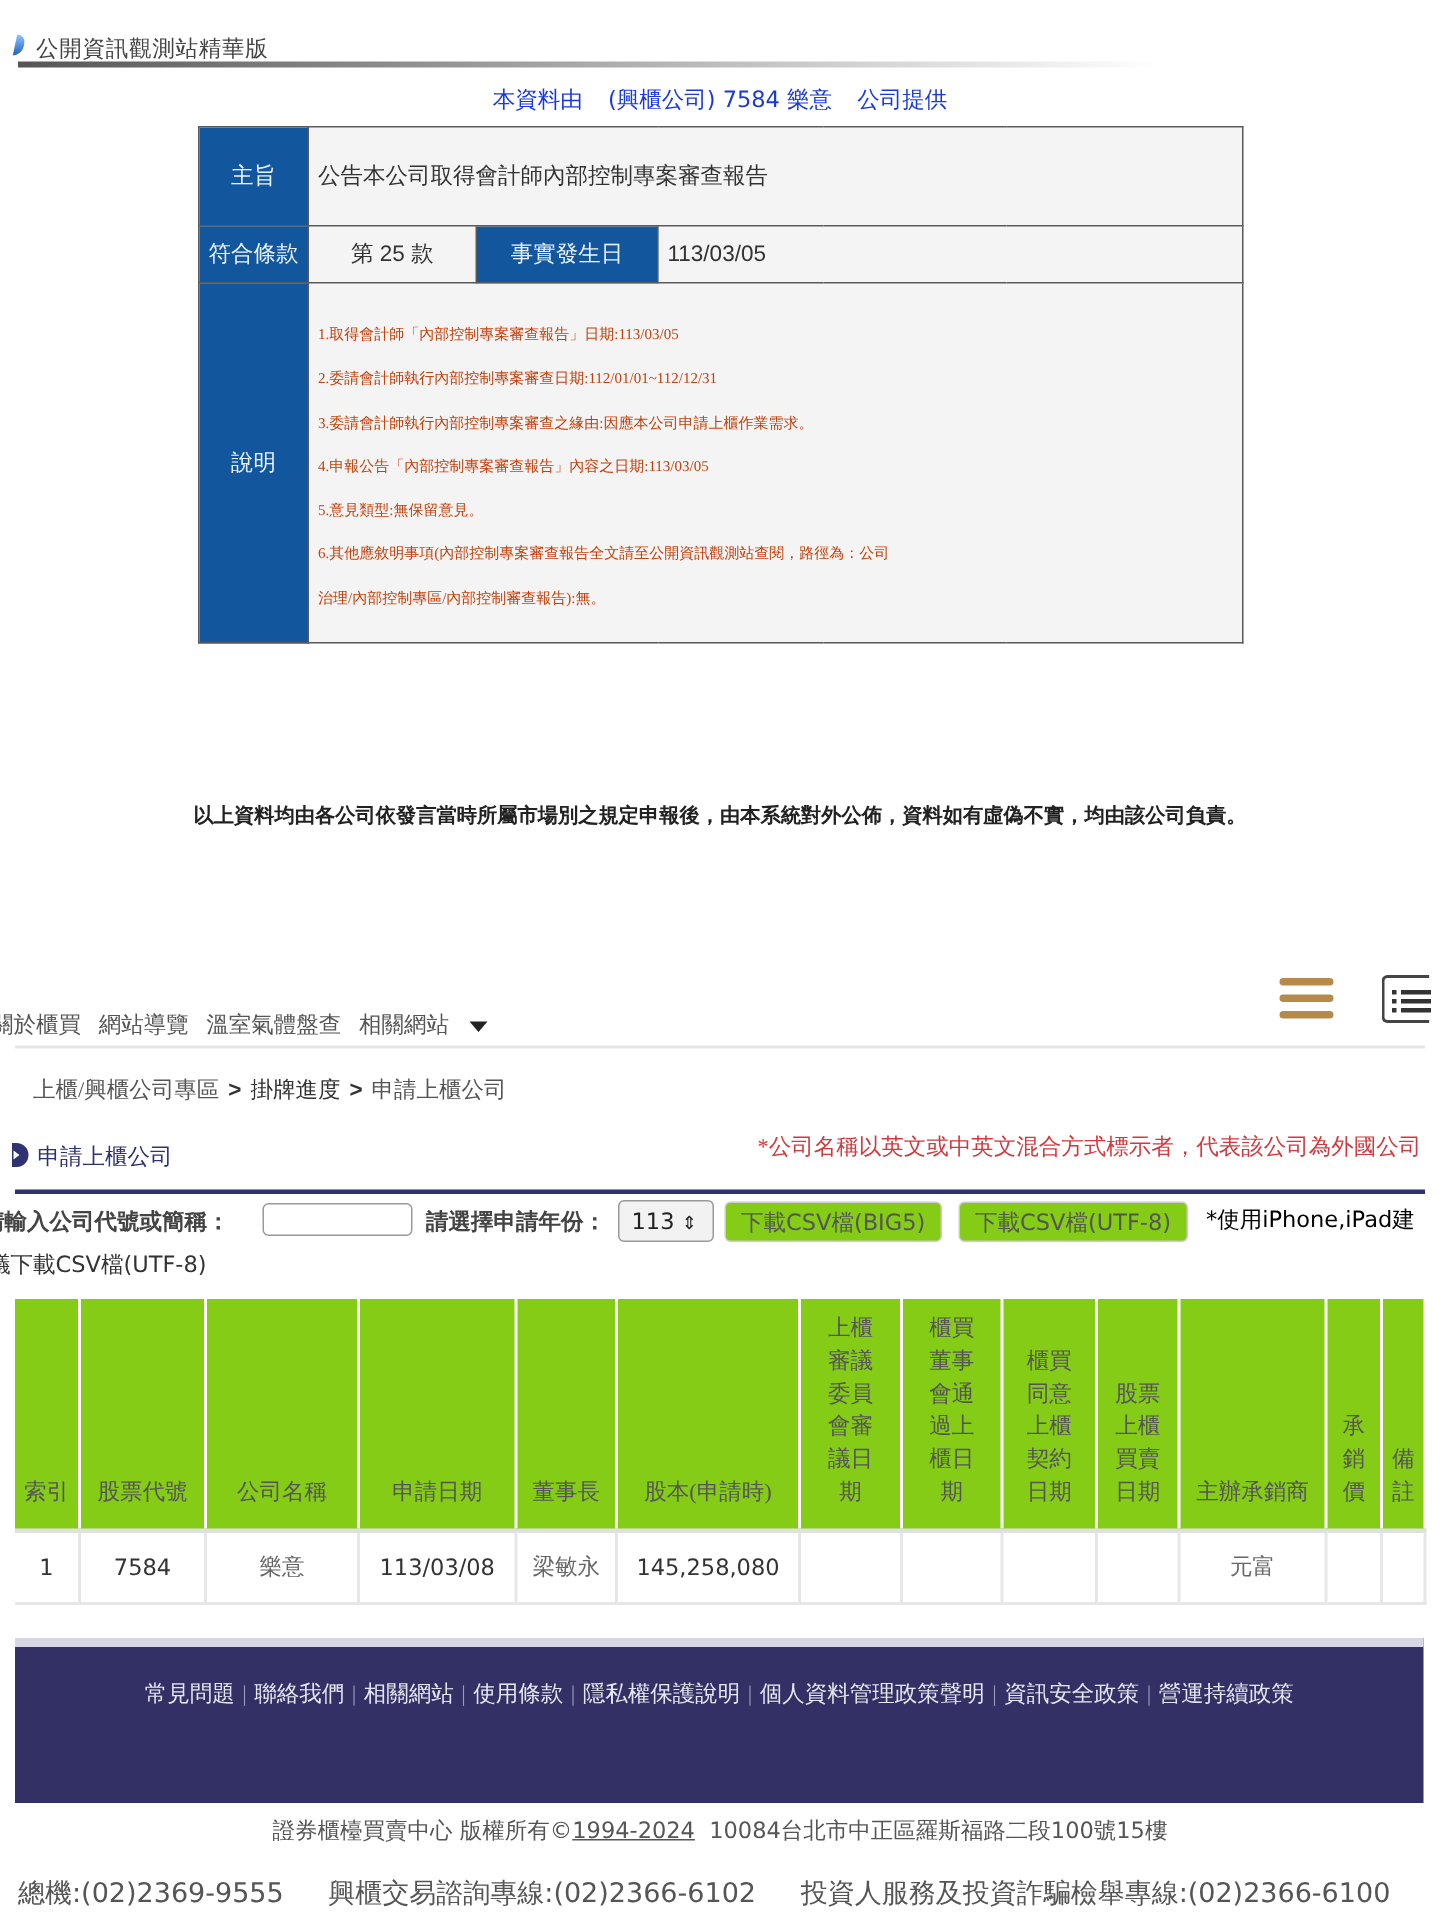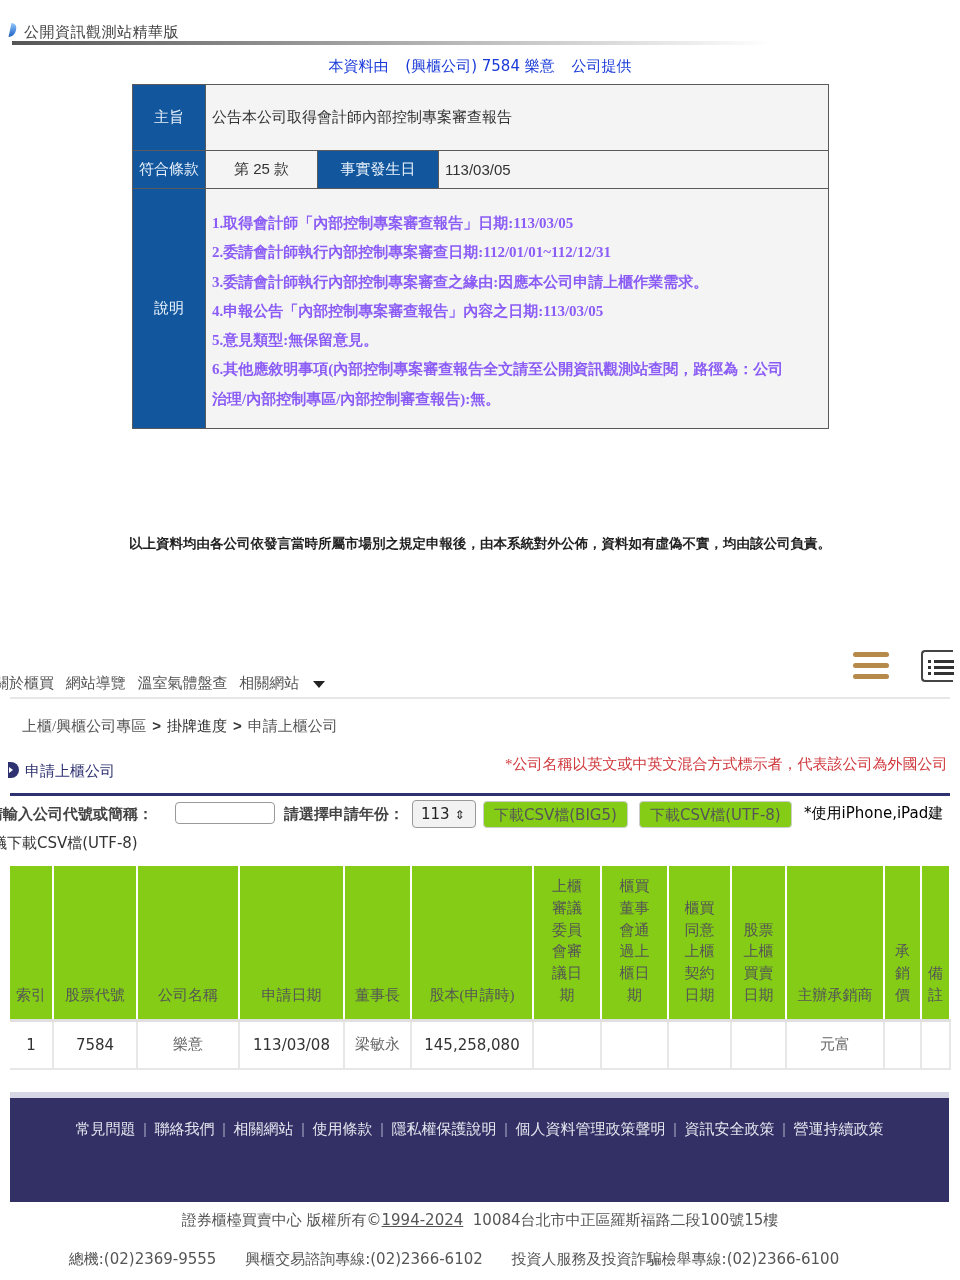--- a/index.html
+++ b/index.html
@@ -12,21 +12,21 @@
     .mops-title .rule { position: absolute; left: 4px; top: 21px; width: 760px; height: 4px; background: linear-gradient(to right, #555 0%, #999 40%, #ddd 80%, rgba(255,255,255,0) 100%); }
 
     .provider { position: absolute; left: 0; top: 57px; width: 960px; text-align: center; font-size: 15px; font-weight: normal; color: #1a3ad8; }
     .provider span { margin: 0 6px; }
 
     table.mops { position: absolute; left: 132px; top: 84px; width: 696px; border-collapse: collapse; font-family: "Liberation Sans", sans-serif; font-size: 15px; table-layout: fixed; }
     table.mops td { border: 1px solid #5a5a5a; padding: 0 6px; height: 37px; }
     table.mops td.h { background: #12579d; color: #e9f1fb; text-align: center; }
     table.mops td.v { background: #f4f4f4; color: #333; }
     table.mops td.c { text-align: center; }
-    .desc { font-family: "Liberation Serif", serif; font-size: 15px; color: #8b5cf6; line-height: 29.3px; padding: 20px 0 14px; font-weight: bold; }
+    .desc { font-family: "Liberation Serif", serif; font-size: 10px; color: #c2410c; line-height: 29.3px; padding: 20px 0 14px; }
 
     .disclaimer { position: absolute; left: 0; top: 535px; width: 960px; text-align: center; font-size: 13.5px; font-weight: bold; color: #222; }
 
     
     .topnav { position: absolute; left: 0; top: 656px; width: 950px; height: 26px; font-family: "Liberation Serif", serif; font-size: 15px; color: #555; }
     .topnav .items { position: absolute; left: 0; top: 18px; white-space: nowrap; }
     .topnav .items span { margin-right: 8px; }
     .topnav .caret { display: inline-block; width: 0; height: 0; border-left: 6px solid transparent; border-right: 6px solid transparent; border-top: 7px solid #222; margin-left: 2px; vertical-align: middle; }
     .hamburger { position: absolute; left: 853px; top: 652px; width: 36px; height: 28px; cursor: pointer; }
     .hamburger i { position: absolute; left: 0; width: 36px; height: 5px; border-radius: 3px; background: #b68a4a; }
@@ -52,25 +52,25 @@
     .searchrow .btn { position: absolute; top: 1px; height: 27px; border: 1px solid #ccc; border-radius: 4px; background: #84cc16; font-size: 15px; color: #555; box-sizing: border-box; padding: 4px 10px 0; }
     .searchrow .note { position: absolute; left: 804px; top: 4px; color: #000000; }
     .searchrow2 { position: absolute; left: 0; top: 834px; font-size: 15px; color: #333; white-space: nowrap; }
 
     table.list { position: absolute; left: 10px; top: 866px; width: 940px; border-collapse: collapse; table-layout: fixed; }
     table.list th { background: #84cc16; font-family: "Liberation Serif", serif; font-weight: normal; font-size: 15px; color: #555; vertical-align: bottom; padding: 0 2px 12px; line-height: 21.7px; border-right: 2px solid #fff; border-bottom: 3px solid #e0e0e0; height: 154px; box-sizing: border-box; }
     table.list td { background: #fff; height: 44px; text-align: center; font-size: 15px; color: #333; border-right: 2px solid #e7e7e7; border-bottom: 2px solid #e7e7e7; }
     table.list td.serif { font-family: "Liberation Serif", serif; color: #666; }
 
     .footer-band { position: absolute; left: 10px; top: 1092px; width: 939px; height: 110px; background: #323064; border-top: 6px solid #d6d6e4; box-sizing: border-box; }
-    .footer-links { position: absolute; left: 0; top: 22px; width: 100%; text-align: center; font-family: Liberation Mono, monospace; font-size: 15px; color: #e6e6f0; white-space: nowrap; }
+    .footer-links { position: absolute; left: 0; top: 22px; width: 100%; text-align: center; font-family: Liberation Serif, serif; font-size: 15px; color: #e6e6f0; white-space: nowrap; }
     .footer-links .bar { color: #9a9ab8; margin: 0 5px; }
     .copyright { position: absolute; left: 0; top: 1211px; width: 960px; text-align: center; font-size: 15px; color: #555; white-space: nowrap; }
     .copyright u { text-decoration: underline; }
-    .contacts { position: absolute; left: 0; top: 1250px; width: 908px; text-align: center; font-size: 15px; color: #555; white-space: nowrap; }
+    .contacts { position: absolute; left: 0; top: 1250px; width: 908px; text-align: center; font-size: 18px; color: #555; white-space: nowrap; }
     .contacts span { margin: 0 12px; }
   </style>
 </head>
 <body>
 
 <div class="mops-title">
   <span class="bullet"></span>
   <span class="text">公開資訊觀測站精華版</span>
   <div class="rule"></div>
 </div>

